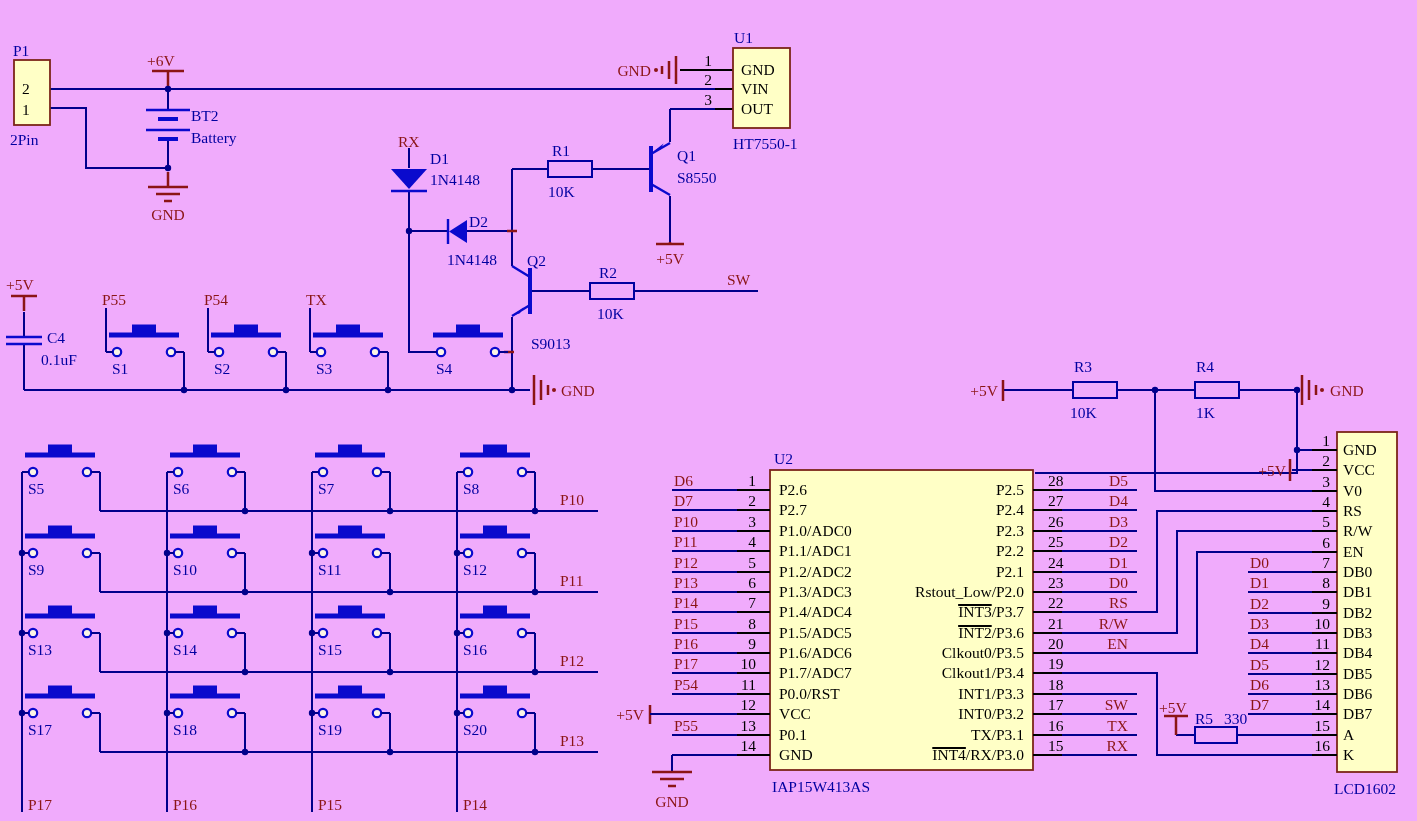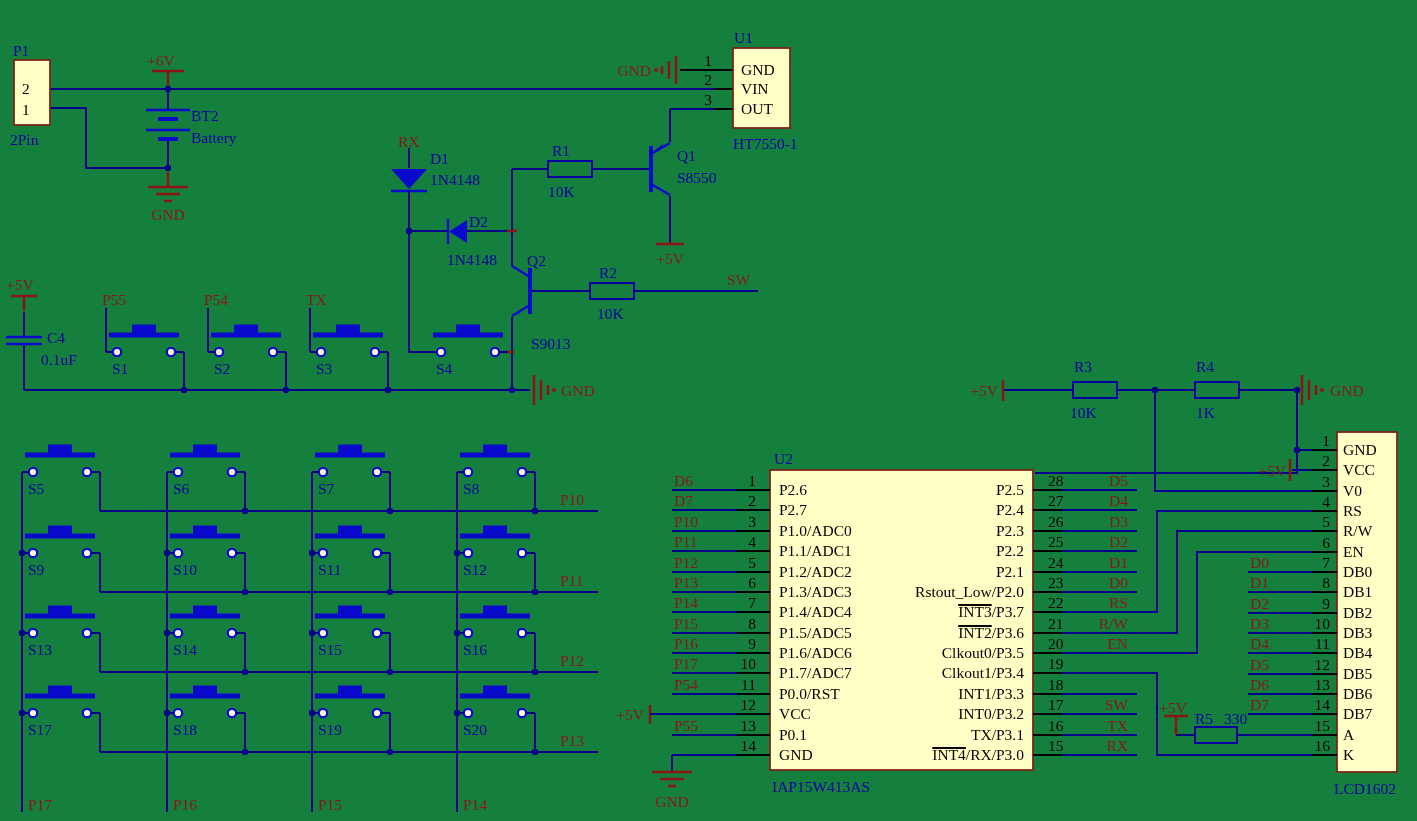--- a/index.html
+++ b/index.html
@@ -1,16 +1,16 @@
 <!DOCTYPE html>
 <html><head>
 <meta charset="utf-8">
 <style>
   html,body{margin:0;padding:0;background:#fbf5e4;}
-  #stage{width:1417px;height:821px;position:relative;background:#15803d;overflow:hidden;}
+  #stage{width:1417px;height:821px;position:relative;background:#f0abfc;overflow:hidden;}
   svg{display:block;}
   text{font-family:"Liberation Serif",serif;font-size:15.5px;}
   .net{fill:#8b1515;}
   .part{fill:#0000a0;}
   .pin{fill:#000000;}
   .w{stroke:#00008b;stroke-width:2;fill:none;}
   .lead{stroke:#000000;stroke-width:2;fill:none;}
   .red{stroke:#8b1515;stroke-width:2.5;fill:none;}
   .comp{stroke:#0a0acd;stroke-width:2.4;fill:none;}
   .compbar{stroke:#0a0acd;stroke-width:4;fill:none;}

